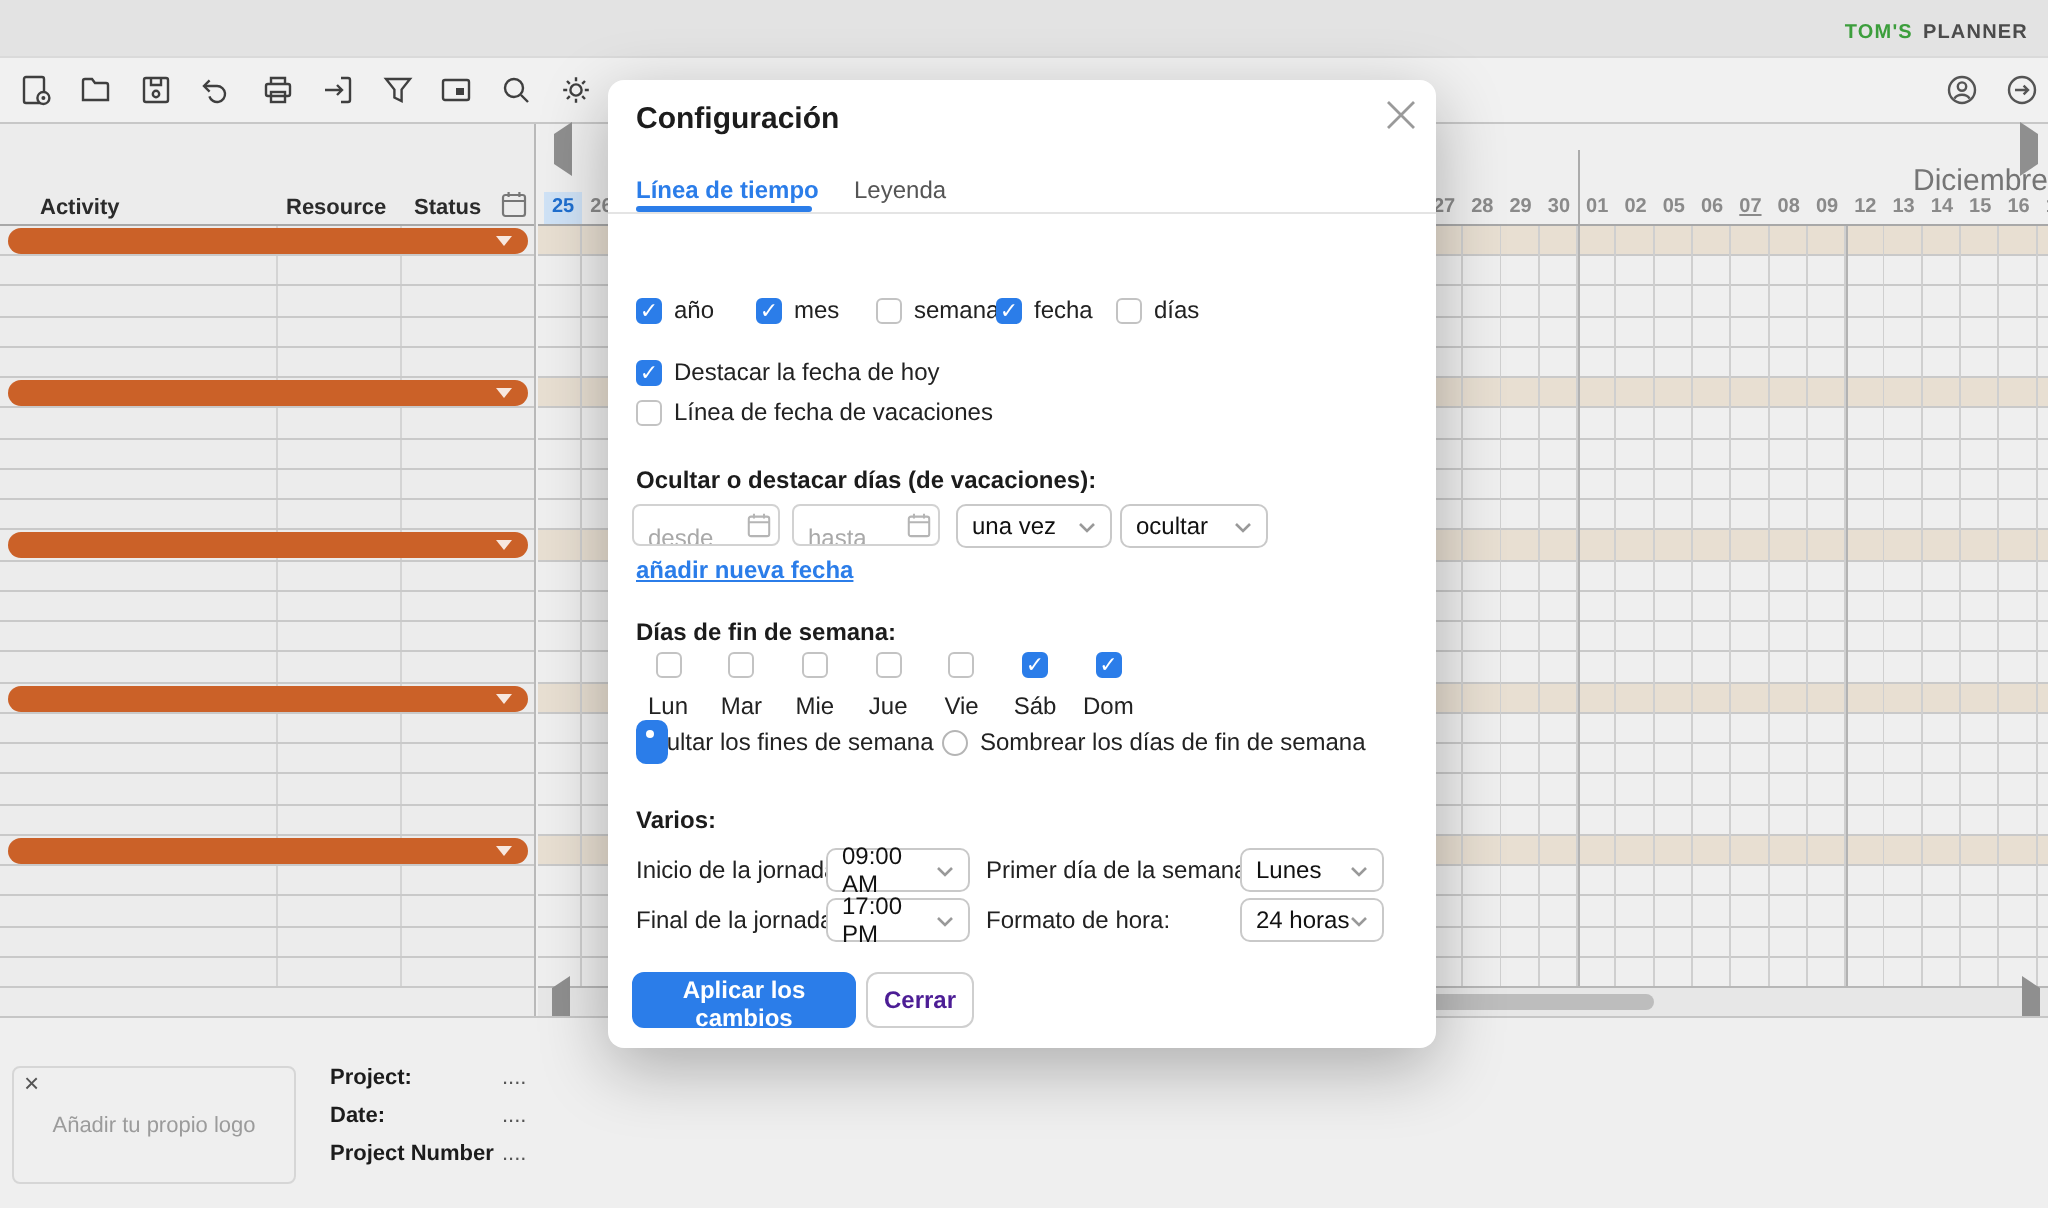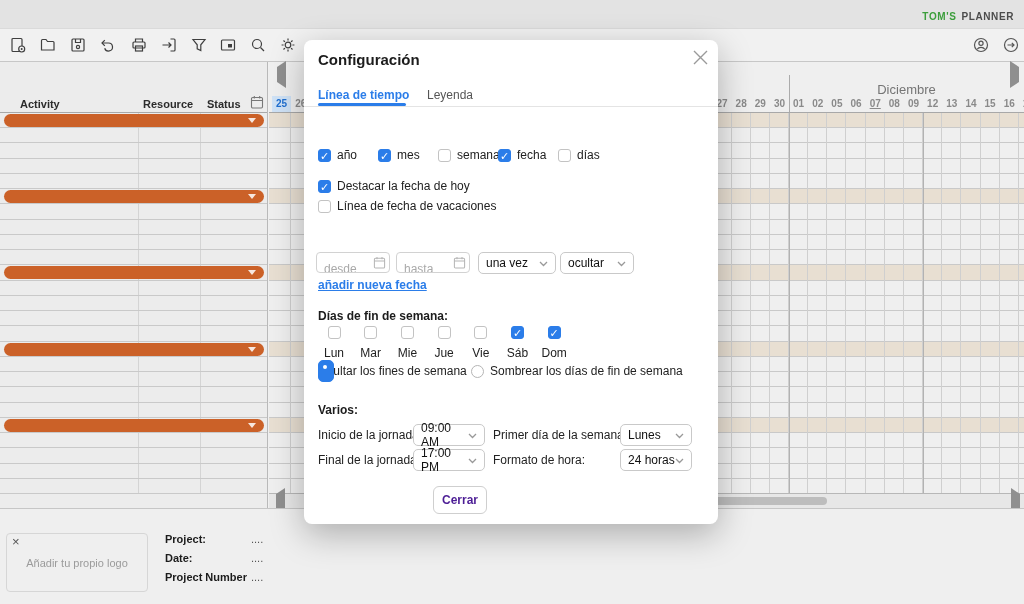--- a/index.html
+++ b/index.html
@@ -21,21 +21,21 @@
   .cal-btn{position:absolute;left:249px;top:33px;width:15px;height:15px;border:0;background:none;padding:0;cursor:pointer}
   .rows-area{position:absolute;top:50px;left:0;right:0;height:381px;border-top:1px solid #a8a8a8;box-sizing:content-box}
   .row{position:absolute;left:0;right:0;border-bottom:1px solid #c9c9c9;box-sizing:border-box}
   .row.beige{background:#e8dfd2}
   .vcol{position:absolute;top:0;bottom:0;width:1px;background:#d4d4d4;pointer-events:none}
   .gbar{position:absolute;left:4px;right:3px;top:1px;height:13px;background:var(--bar-orange);border-radius:7px;cursor:pointer}
   .gbar .caret{position:absolute;right:8px;top:4px;width:0;height:0;border-left:4px solid transparent;border-right:4px solid transparent;border-top:5px solid rgba(255,255,255,.85)}
   
   .timeline{position:absolute;left:269px;top:0;right:0;height:100%;background:#efefef}
   .tl-header{position:absolute;top:0;left:0;right:0;height:50px}
-  .month-label{position:absolute;top:20px;left:520px;right:0;text-align:center;font-size:13px;color:#757575}
+  .month-label{position:absolute;top:20px;left:520px;right:0;text-align:right;font-size:15px;color:#757575}
   .month-line-h{position:absolute;left:520px;top:13px;height:37px;width:1px;background:#ababab}
   .dates-row{position:absolute;left:0;right:0;bottom:0;height:16px}
   .date-cell{position:absolute;bottom:0;width:19.15px;height:16px;line-height:16px;text-align:center;font-size:10px;font-weight:bold;color:#8a8a8a}
   .date-cell.hl{background:var(--date-hl-bg);color:var(--date-hl-fg)}
   .tl-body{position:absolute;top:50px;left:0;right:0;height:381px;border-top:1px solid #a8a8a8;overflow:hidden}
   .vlines{position:absolute;left:3px;right:0;top:0;bottom:0;pointer-events:none;
     background:repeating-linear-gradient(to right,transparent 0,transparent 18.15px,#cfcfcf 18.15px,#cfcfcf 19.15px)}
   .bold-vline{position:absolute;top:0;bottom:0;width:1px;background:#b2b2b2;pointer-events:none}
   .nav{position:absolute;width:14px;height:14px;background:none;border:0;padding:0;cursor:pointer}
   .tri-l{width:0;height:0;border-top:6px solid transparent;border-bottom:6px solid transparent;border-right:9px solid #8f8f8f;margin:1px auto}
@@ -335,20 +335,21 @@
 
   <div class="cb-item" style="left:14px;top:139px">
     <span class="cb checked" id="cb-today"></span>
     <span class="cb-label">Destacar la fecha de hoy</span>
   </div>
   <div class="cb-item" style="left:14px;top:159px">
     <span class="cb" id="cb-ref"></span>
     <span class="cb-label">Línea de fecha de vacaciones</span>
   </div>
 
+  <div class="sec-head" style="top:193px">Ocultar o destacar días (de vacaciones):</div>
   <input class="date-in" style="left: 12px; top: 212px; width: 74px;" placeholder="desde">
   <span class="in-cal" style="left:69px;top:216px"><svg width="13" height="13" viewBox="0 0 13 14" fill="none" stroke="#b5b5b5" stroke-width="1.1">
         <rect x="1" y="2.5" width="11" height="10.5" rx="1.2"></rect>
         <path d="M1 5.5 H12 M3.8 1 v2.5 M9.2 1 v2.5"></path>
       </svg></span>
   <input class="date-in" style="left: 92px; top: 212px; width: 74px;" placeholder="hasta">
   <span class="in-cal" style="left:149px;top:216px"><svg width="13" height="13" viewBox="0 0 13 14" fill="none" stroke="#b5b5b5" stroke-width="1.1">
         <rect x="1" y="2.5" width="11" height="10.5" rx="1.2"></rect>
         <path d="M1 5.5 H12 M3.8 1 v2.5 M9.2 1 v2.5"></path>
       </svg></span>
@@ -429,14 +430,15 @@
         </svg></span>
   </div>
   <span class="fld-label" style="left:189px;top:413px">Formato de hora:</span>
   <div class="sel" style="left:316px;top:409px;width:72px">
     <span class="val">24 horas</span>
     <span><svg width="9" height="6" viewBox="0 0 9 6" fill="none" stroke="#999" stroke-width="1.3">
           <path d="M1 1 L4.5 4.5 L8 1"></path>
         </svg></span>
   </div>
 
+  <button class="btn primary" style="left:12px;top:446px;width:112px">Aplicar los cambios</button>
   <button class="btn secondary" style="left:129px;top:446px;width:54px">Cerrar</button>
 </div>
 
 </body></html>

